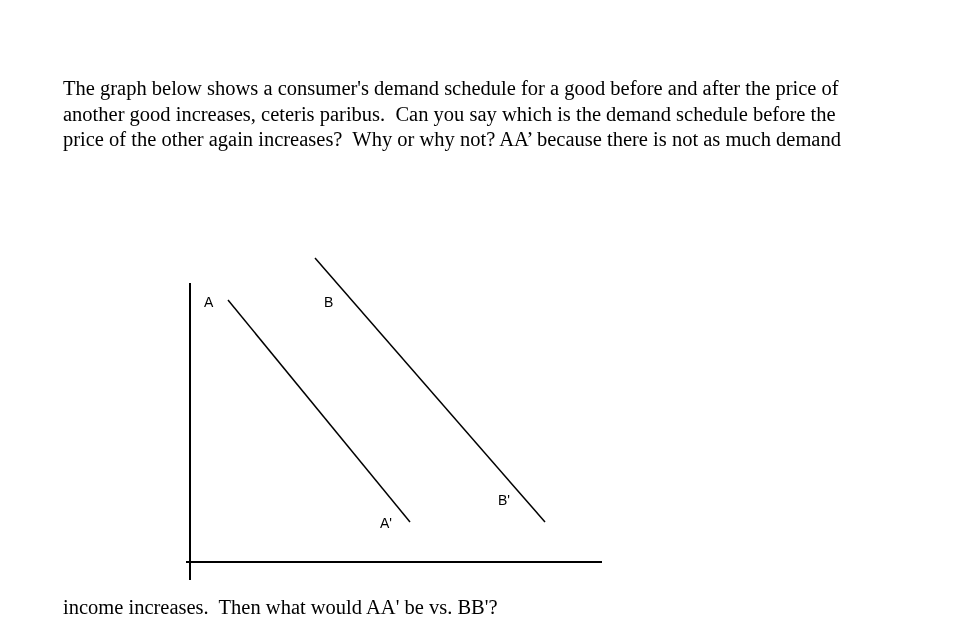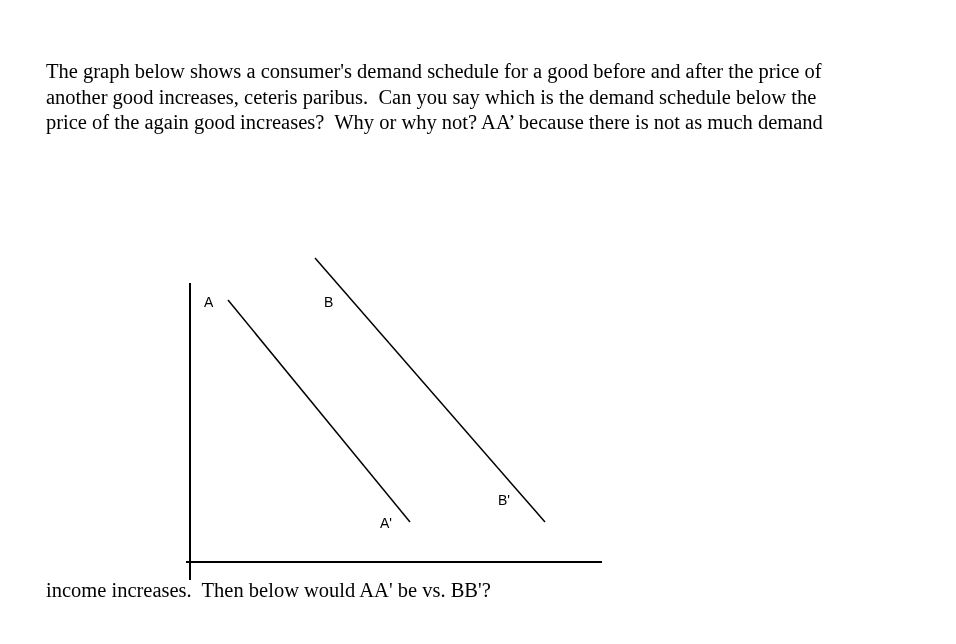--- a/index.html
+++ b/index.html
@@ -4,43 +4,43 @@
 <style>
   html, body { margin: 0; padding: 0; background: #ffffff; }
   body { width: 956px; height: 644px; position: relative; overflow: hidden; }
   .para {
     position: absolute;
     left: 46px;
     font-family: "Liberation Serif", "DejaVu Serif", serif;
     font-size: 20.5px;
     line-height: 25.5px;
     color: #000000;
-    margin: 0;
+    margin: 17px;
   }
   .para .line { display: block; white-space: pre; }
   #q1 { top: 59px; }
   #q2 { top: 578px; }
   svg.graph { position: absolute; left: 0; top: 0; }
   .lbl { font-family: "Liberation Sans", "DejaVu Sans", sans-serif; font-size: 14px; fill: #000; }
 </style>
 </head>
 <body>
 
 <div class="para" id="q1">
   <span class="line">The graph below shows a consumer's demand schedule for a good before and after the price of</span>
-  <span class="line">another good increases, ceteris paribus.  Can you say which is the demand schedule below the</span>
-  <span class="line">price of the again good increases?  Why or why not? AA’ because there is not as much demand</span>
+  <span class="line">another good increases, ceteris paribus.  Can you say which is the demand schedule before the</span>
+  <span class="line">price of the other again increases?  Why or why not? AA’ because there is not as much demand</span>
 </div>
 
 <svg class="graph" width="956" height="644" viewBox="0 0 956 644">
   <line x1="190" y1="283" x2="190" y2="580" stroke="#000" stroke-width="2"></line>
   <line x1="186" y1="562" x2="602" y2="562" stroke="#000" stroke-width="2"></line>
   <line x1="228" y1="300" x2="410" y2="522" stroke="#000" stroke-width="1.5"></line>
   <line x1="315" y1="258" x2="545" y2="522" stroke="#000" stroke-width="1.5"></line>
   <text class="lbl" x="204" y="307">A</text>
   <text class="lbl" x="324" y="307">B</text>
   <text class="lbl" x="380" y="528">A'</text>
   <text class="lbl" x="498" y="505">B'</text>
 </svg>
 
 <div class="para" id="q2">
-  <span class="line">income increases.  Then below would AA' be vs. BB'?</span>
+  <span class="line">income increases.  Then what would AA' be vs. BB'?</span>
 </div>
 
 </body></html>

